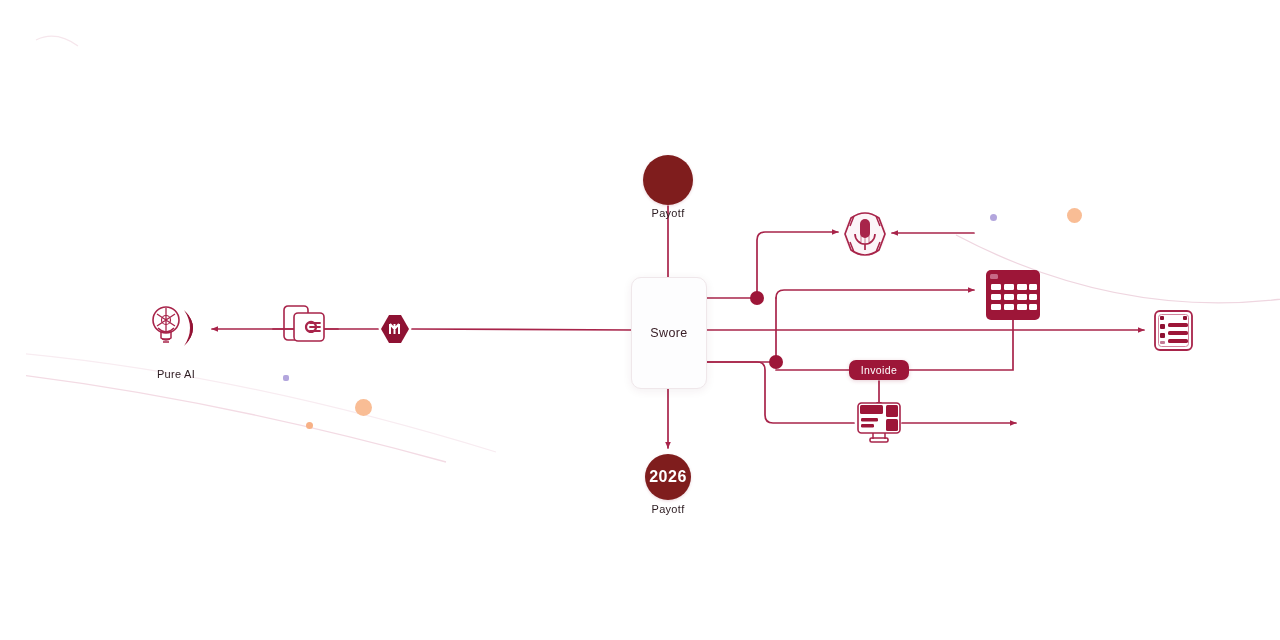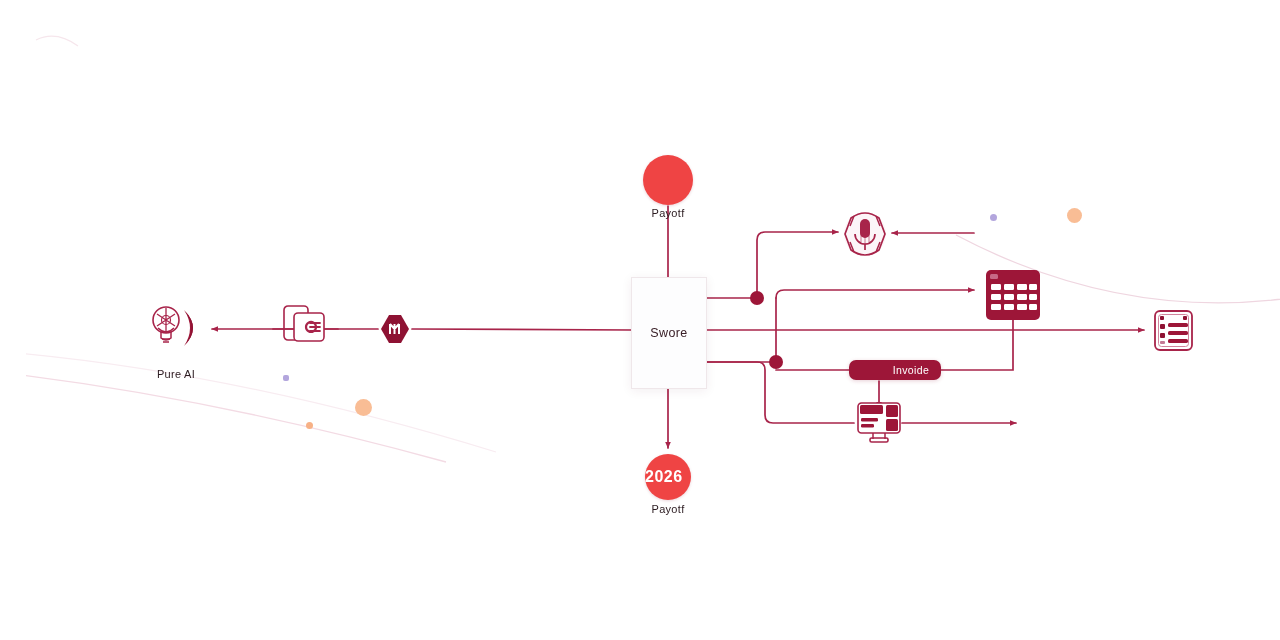--- a/index.html
+++ b/index.html
@@ -19,33 +19,33 @@
     font-size:11px;
     color:#2b1b20;
     letter-spacing:.3px;
     white-space:nowrap;
     transform:translateX(-50%);
     filter:blur(.45px);
   }
   .circle-node{
     position:absolute;
     border-radius:50%;
-    background:#ef4444;
-    display:flex;align-items:center;justify-content:flex-start;
+    background:#7f1d1d;
+    display:flex;align-items:center;justify-content:center;
     box-shadow:0 1px 3px rgba(140,20,55,.18);
   }
   .circle-node .caption{
     color:#fff;font-size:16px;font-weight:700;letter-spacing:.5px;
     filter:blur(.5px);
   }
   .center-card{
     position:absolute;
     background:#fdfdfe;
     border:1px solid #efe7ea;
-    border-radius:0;
+    border-radius:10px;
     box-shadow:0 2px 10px rgba(90,30,50,.07);
     display:flex;align-items:center;justify-content:center;
   }
   .center-card .caption{
     font-size:12.5px;color:#3a2028;letter-spacing:.4px;filter:blur(.4px);
   }
   .pill{
     position:absolute;
     background:#9d1638;
     border-radius:7px;
@@ -215,21 +215,21 @@
     <span class="caption">Swore</span>
   </div>
 
   <div class="circle-node" style="left:619px;top:454px;width:46px;height:46px;">
     <span class="caption">2026</span>
   </div>
   <div class="node-label" style="left:642px;top:503px;">Payotf</div>
 
   <div class="node-label" style="left:150px;top:368px;">Pure AI</div>
 
-  <div class="pill" style="left:823px;top:360px;width:60px;height:20px;padding-left:32px;">
+  <div class="pill" style="left:823px;top:360px;width:60px;height:20px;">
     <span class="caption">Invoide</span>
   </div>
 
   <div class="deco sq" style="left:257px;top:375px;width:6px;height:6px;background:#b3a6dd;"></div>
   <div class="deco" style="left:280px;top:422px;width:7px;height:7px;background:#f7b186;"></div>
   <div class="deco" style="left:329px;top:399px;width:17px;height:17px;background:#f9bd95;"></div>
   <div class="deco" style="left:964px;top:214px;width:7px;height:7px;background:#b3a6dd;"></div>
   <div class="deco" style="left:1041px;top:208px;width:15px;height:15px;background:#f9bd95;"></div>
 
 </div>

